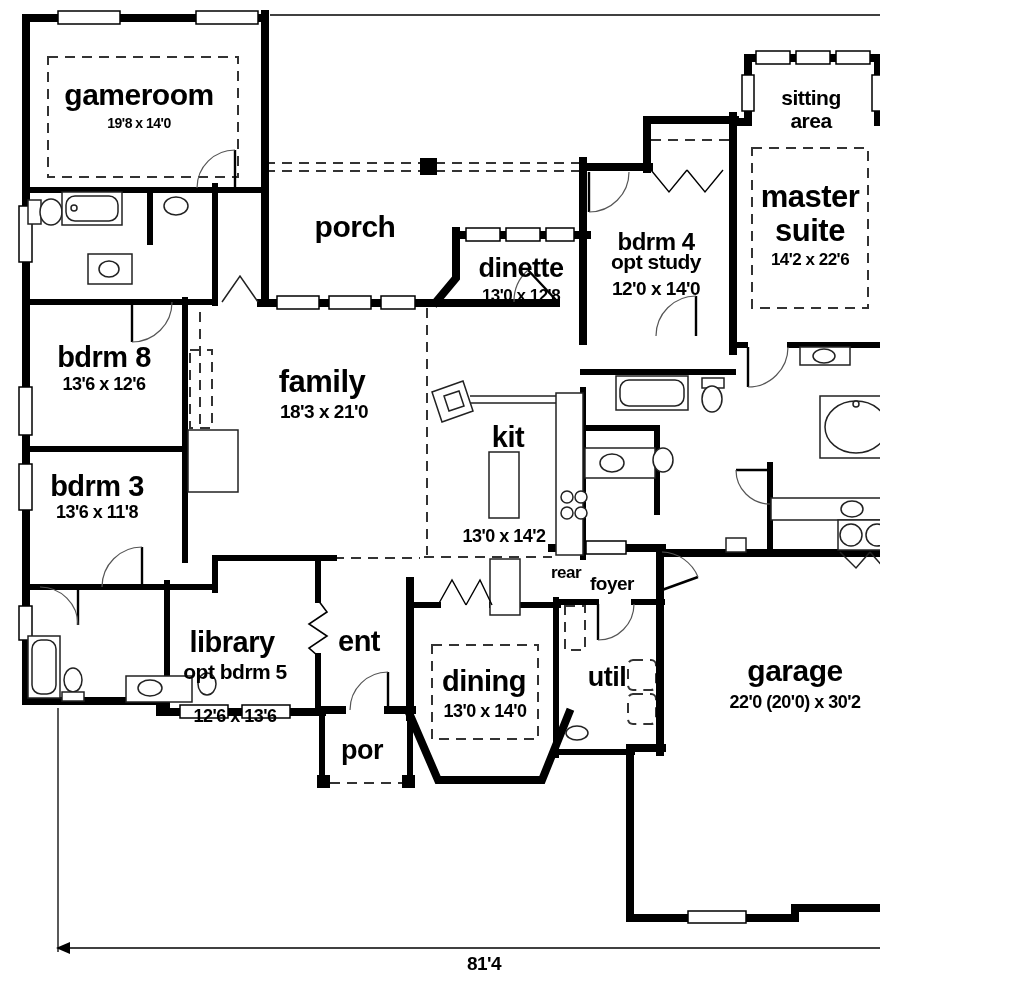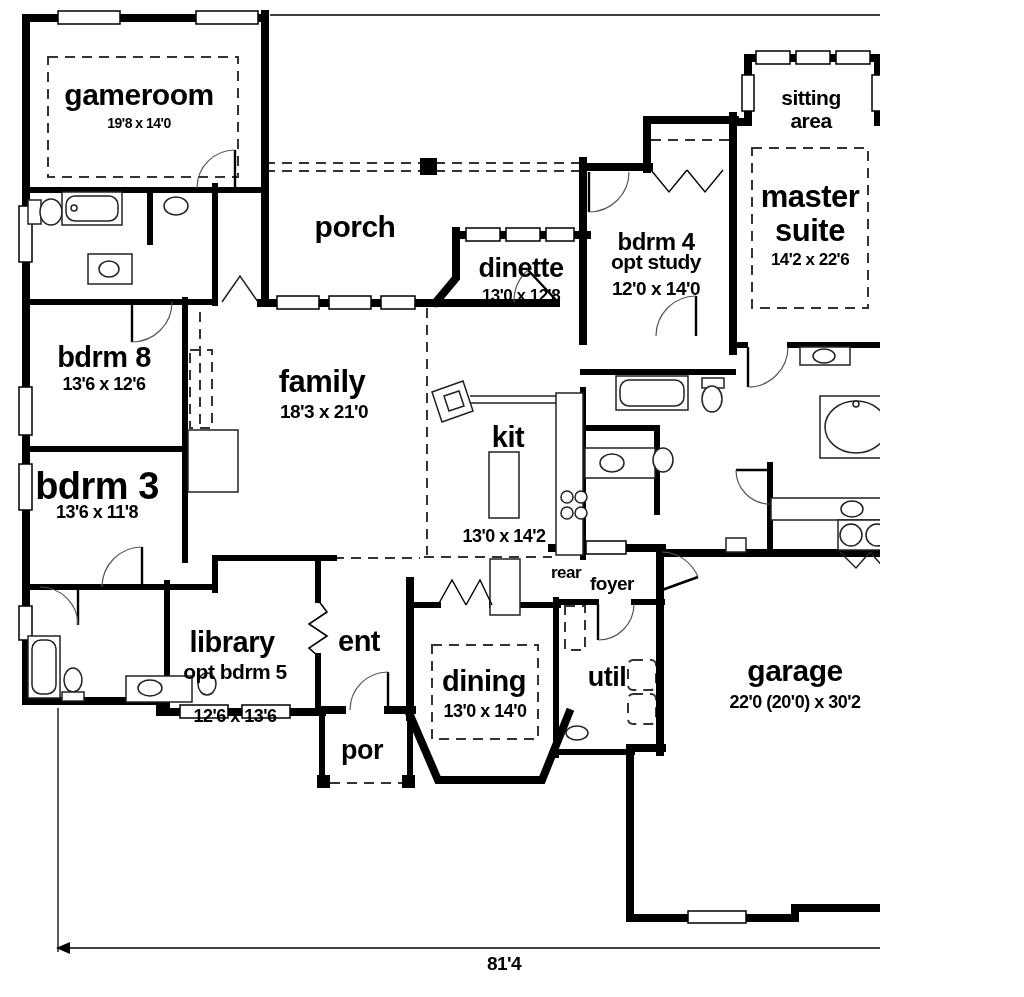--- a/index.html
+++ b/index.html
@@ -256,21 +256,21 @@
   <div class="lbl" style="left:811px;top:97px;font-size:21px;">sitting</div>
   <div class="lbl" style="left:811px;top:120px;font-size:21px;">area</div>
 
   <div class="lbl" style="left:810px;top:196px;font-size:31px;">master</div>
   <div class="lbl" style="left:810px;top:230px;font-size:31px;">suite</div>
   <div class="lbl" style="left:810px;top:259px;font-size:17px;">14'2 x 22'6</div>
 
   <div class="lbl" style="left:104px;top:357px;font-size:29px;">bdrm 8</div>
   <div class="lbl" style="left:104px;top:384px;font-size:18px;">13'6 x 12'6</div>
 
-  <div class="lbl" style="left:97px;top:486px;font-size:38px;">bdrm 3</div>
+  <div class="lbl" style="left:97px;top:486px;font-size:29px;">bdrm 3</div>
   <div class="lbl" style="left:97px;top:512px;font-size:18px;">13'6 x 11'8</div>
 
   <div class="lbl" style="left:322px;top:381px;font-size:31px;">family</div>
   <div class="lbl" style="left:324px;top:411px;font-size:19px;">18'3 x 21'0</div>
 
   <div class="lbl" style="left:508px;top:437px;font-size:29px;">kit</div>
   <div class="lbl" style="left:504px;top:536px;font-size:18px;">13'0 x 14'2</div>
 
   <div class="lbl" style="left:232px;top:642px;font-size:29px;">library</div>
   <div class="lbl" style="left:235px;top:671px;font-size:21px;">opt bdrm 5</div>
@@ -283,15 +283,15 @@
   <div class="lbl" style="left:485px;top:711px;font-size:18px;">13'0 x 14'0</div>
 
   <div class="lbl" style="left:566px;top:572px;font-size:17px;">rear</div>
   <div class="lbl" style="left:612px;top:583px;font-size:19px;">foyer</div>
 
   <div class="lbl" style="left:607px;top:677px;font-size:27px;">util</div>
 
   <div class="lbl" style="left:795px;top:671px;font-size:30px;">garage</div>
   <div class="lbl" style="left:795px;top:702px;font-size:18px;">22'0 (20'0) x 30'2</div>
 
-  <div class="lbl" style="left:484px;top:963px;font-size:19px;margin-left:20px;">81'4</div>
+  <div class="lbl" style="left:484px;top:963px;font-size:19px;">81'4</div>
   <div class="lbl rot" style="left:992px;top:500px;font-size:19px;">79'0</div>
 </div>
 
 </body></html>

